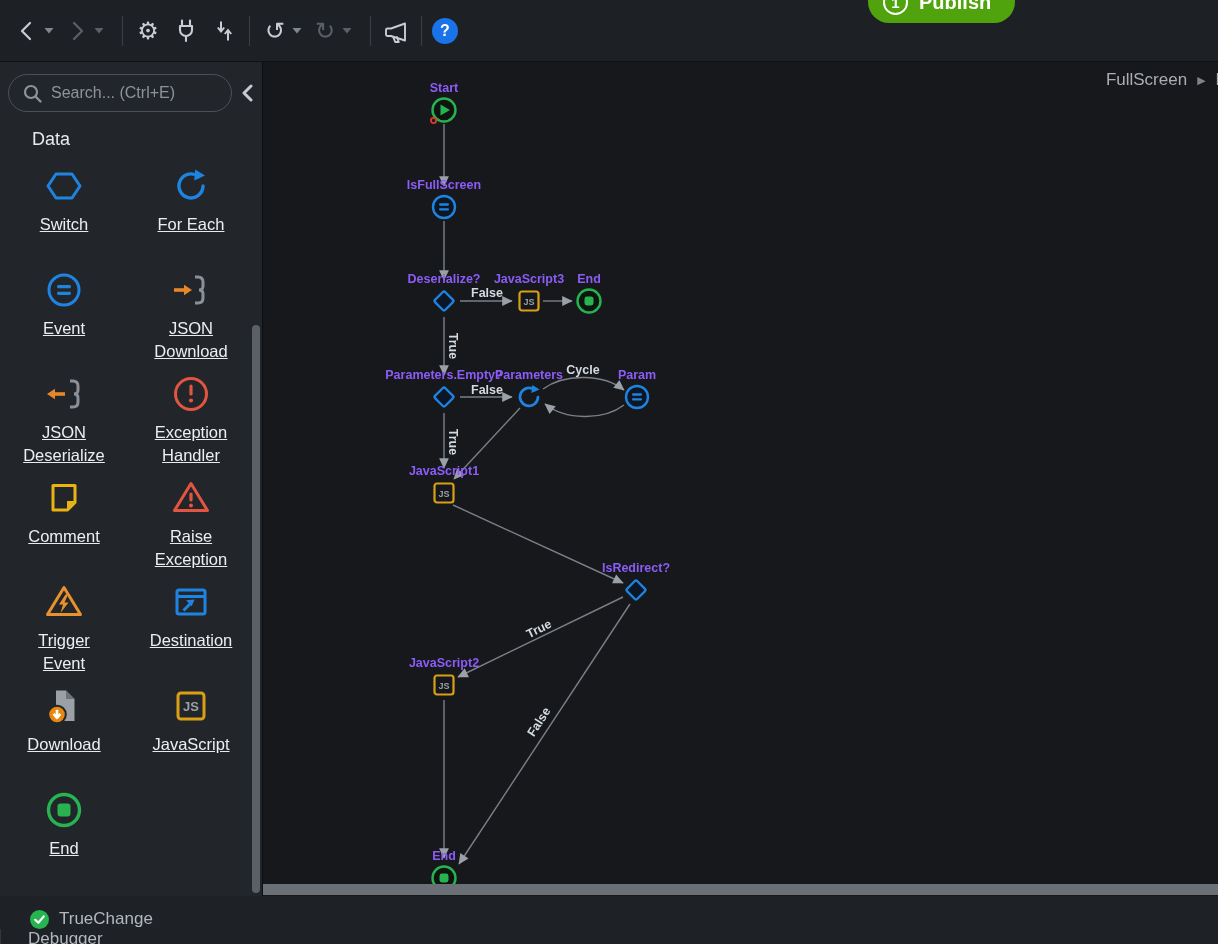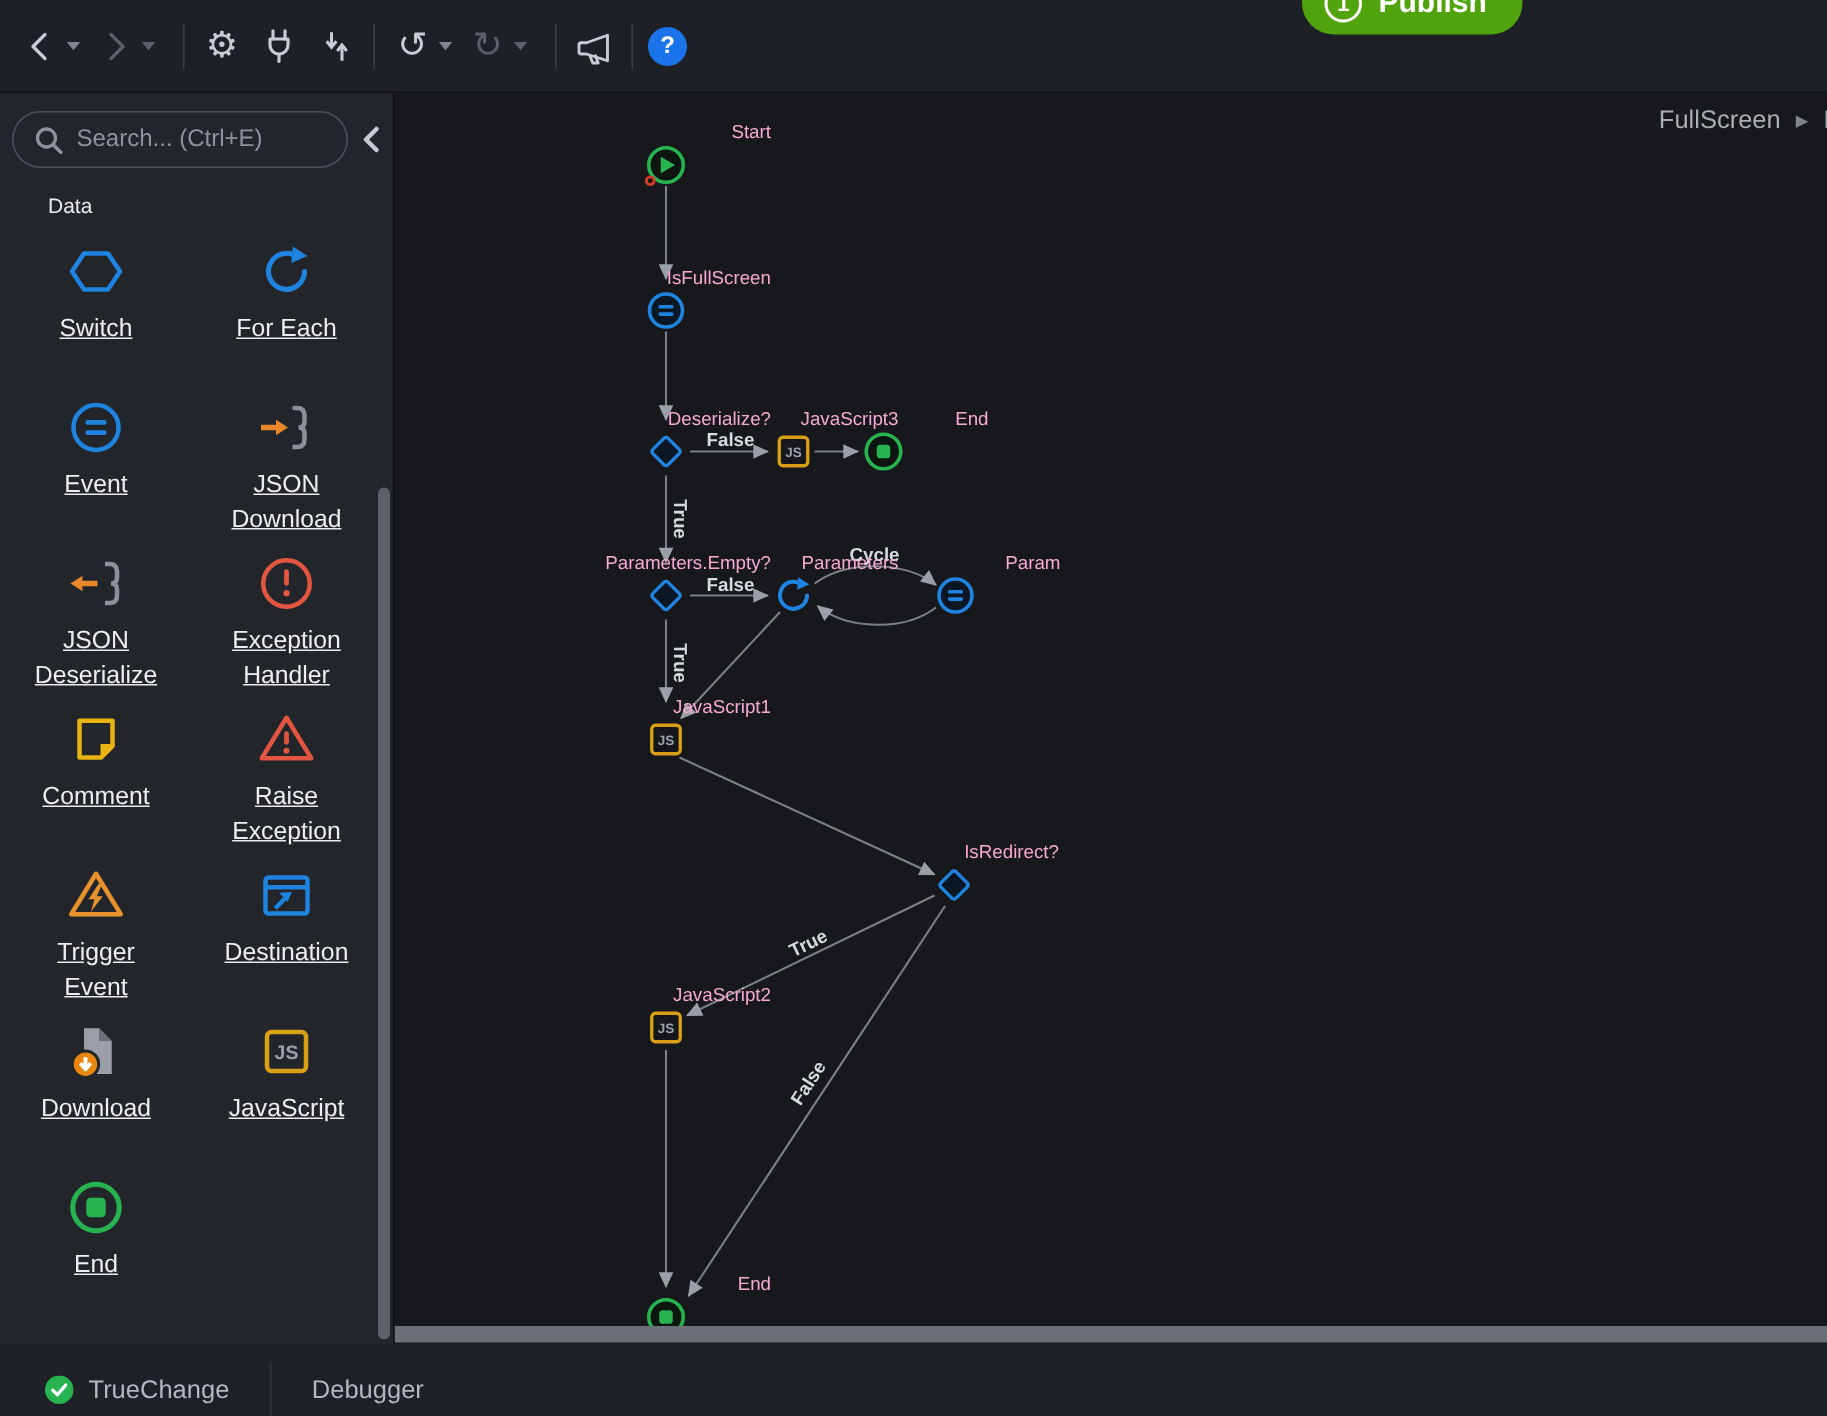--- a/index.html
+++ b/index.html
@@ -30,41 +30,41 @@
   .publish-badge{ width:25px; height:25px; border:2.5px solid #fff; border-radius:50%;
     display:flex; align-items:center; justify-content:center; font-size:15px; font-weight:bold;}
   .publish-label{ font-size:20px; font-weight:bold; }
   
   .main{ display:flex; height:834px; }
   .sidebar{ width:262px; background:#22262b; position:relative; flex:none; }
   .search-row{ display:flex; align-items:center; padding:12px 0 0 8px; }
   .search-pill{ flex:1; height:38px; border:1px solid #4a505a; border-radius:19px;
     display:flex; align-items:center; gap:9px; padding:0 14px; color:#8d939c; font-size:16px; cursor:text;}
   .collapse-btn{ width:30px; height:30px; display:flex; align-items:center; justify-content:center; cursor:pointer; }
-  .section-label{ margin:17px 0 0 32px; font-size:14px; color:#e8eaed; }
+  .section-label{ margin:17px 0 0 32px; font-size:18px; color:#e8eaed; }
   .toolbox{ display:grid; grid-template-columns:128px 126px; grid-auto-rows:104px; padding-top:14px; justify-items:center;text-decoration:underline; }
   .tool-item{ display:flex; flex-direction:column; align-items:center; cursor:grab; width:120px; }
   .tool-icon{ height:44px; display:flex; align-items:center; justify-content:center; }
   .tool-label{ margin-top:5px; font-size:16.5px; color:#eceef0; text-align:center; line-height:1.42; width:98px; }
   .side-scrollbar{ position:absolute; right:2px; top:263px; width:8px; height:568px; background:#5b6067; border-radius:4px; cursor:pointer;}
   
   .canvas{ flex:1; background:#16181c; position:relative; overflow:hidden; border-left:1px solid #0c0e10; }
   .breadcrumb{ position:absolute; top:8px; right:-8px; display:flex; align-items:center; gap:10px;
     font-size:17px; color:#a9aeb5; white-space:nowrap; }
   .breadcrumb .bc-sep{ font-size:11px; color:#7d838b; }
   #edge-svg{ position:absolute; left:0; top:0; }
   .node{ position:absolute; width:30px; height:30px; margin-left:-15px; margin-top:-15px; cursor:pointer; }
-  .node-label{ position:absolute; width:140px; margin-left:-70px; text-align:right;
-    font-size:12.5px; font-weight:normal; color:#f9a8d4; cursor:default; }
+  .node-label{ position:absolute; width:140px; margin-left:-70px; text-align:center;
+    font-size:12.5px; font-weight:bold; color:#8b5cf6; cursor:default; }
   .edge-label{ position:absolute; font-size:12.5px; font-weight:600; color:#d3dae2;
     transform:translate(-50%,-50%); white-space:nowrap; cursor:default;}
   .canvas-hscroll{ position:absolute; left:0; right:0; bottom:1px; height:11px; background:#6b7076; cursor:pointer; }
   
   .statusbar{ height:48px; background:#1e2126; display:flex; align-items:flex-end; }
-  .tabs{ display:flex; height:35px; }
+  .tabs{ display:flex; height:35px;flex-direction:column; }
   .tab{ display:flex; align-items:center; gap:10px; padding:0 27px; font-size:17px; color:#b3b8bf; cursor:pointer; }
   .tab + .tab{ border-left:1px solid #31363d; }
   .tab.first{ padding-left:30px; }
   .tab.active{ background:#2b3036; color:#fff; font-weight:bold; border-left:none; }
 </style>
 </head>
 <body>
 
 <div class="topbar">
   <div class="tb-btn">

